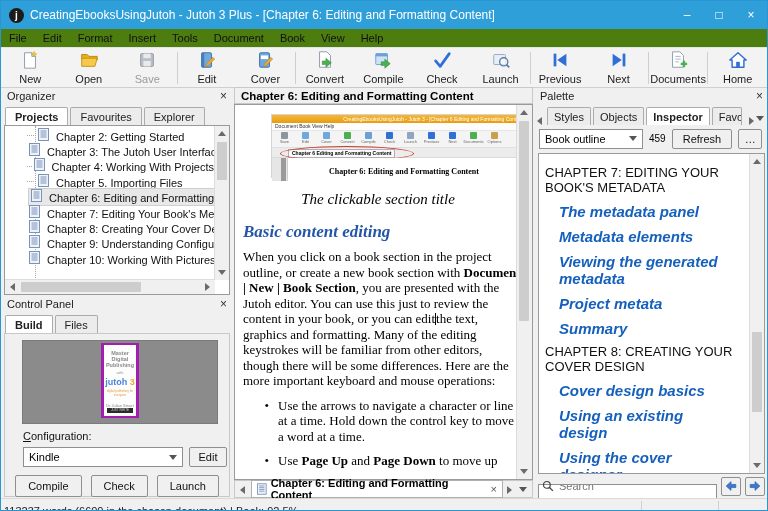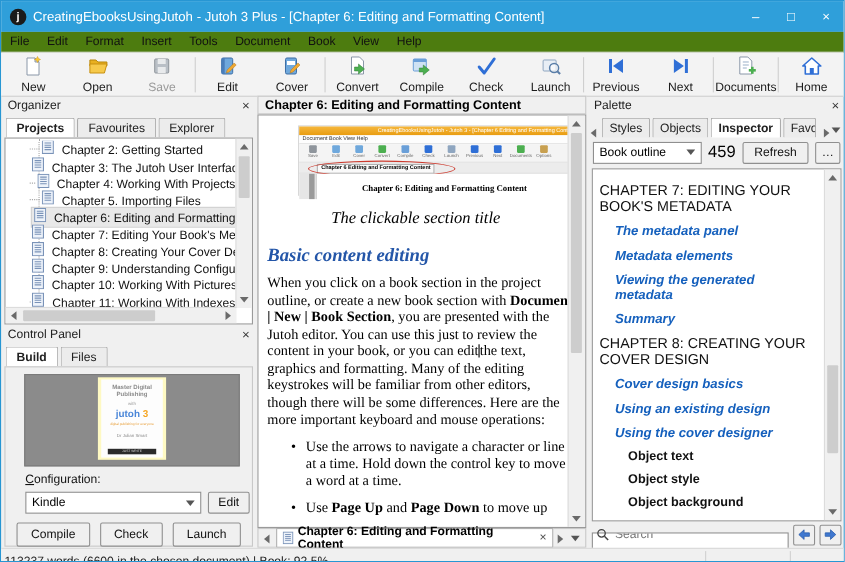--- a/index.html
+++ b/index.html
@@ -51,21 +51,21 @@
   .trow{display:flex;align-items:center;height:15.4px;font-size:11px;white-space:nowrap;padding-left:22px;color:#111;}
   .tstub{width:9px;border-top:1px dotted #a8a8a8;margin-right:2px;}
   .trow svg{width:11px;height:13px;margin-right:4px;flex:none;}
   .trow.selected .tlabel-row{background:#e8e8e8;outline:1px solid #cfcfcf;padding:0 2px;}
   .trow .tlabel-row{line-height:14px;}
 
   
   #controlpanel{position:absolute;left:1px;top:294px;width:230px;height:203px;}
   #cp-body{position:absolute;left:2px;right:2px;top:38px;bottom:1px;background:#f0f0f0;border:1px solid #c8c8c8;}
   #preview{position:absolute;left:17px;top:6px;width:194px;height:82px;background:#8b8b8b;border:1px solid #7a7a7a;}
-  #book-cover{position:absolute;left:50%;top:2px;transform:translateX(-50%);width:62px;height:75px;background:#fef9c3;padding:2px 3px;box-sizing:border-box;}
+  #book-cover{position:absolute;left:50%;top:2px;transform:translateX(-50%);width:38px;height:75px;background:#a21caf;padding:2px 3px;box-sizing:border-box;}
   #cover-inner{width:100%;height:100%;background:#fdfdfd;display:flex;flex-direction:column;align-items:center;text-align:center;}
   #cover-inner .c1{font-size:5.5px;font-weight:bold;color:#8a8a8a;margin-top:5px;line-height:6px;}
   #cover-inner .c3{font-size:4px;color:#9a9a9a;margin-top:2px;}
   #cover-inner .brand{font-size:9px;font-weight:bold;margin-top:3px;line-height:9px;}
   #cover-inner .tagline{font-size:3px;color:#e8a03c;margin-top:2px;}
   #cover-inner .author{font-size:4px;color:#8a8a8a;margin-top:6px;}
   #cover-inner .cfoot{margin-top:auto;width:80%;background:#2a2a2a;color:#ddd;font-size:3px;line-height:5px;margin-bottom:3px;}
   .cfg-label{position:absolute;left:18px;top:96px;font-size:11px;color:#111;}
   .cfg-label::first-letter{text-decoration:underline;}
   .combo{background:#fff;border:1px solid #8f8f8f;height:20px;display:flex;align-items:center;font-size:11px;padding:0 5px;box-sizing:border-box;}
@@ -117,27 +117,27 @@
   .strip-dd{width:0;height:0;border-left:4px solid transparent;border-right:4px solid transparent;border-top:5px solid #555;margin:0 5px 0 2px;}
 
   
   #palette{position:absolute;left:534px;top:86px;width:233px;height:411px;}
   #palette-tabs{height:21px;display:flex;align-items:flex-end;}
   #palette-tabs .tab{padding:3px 6px 2px;}
   #palette-tabs .tab.clipped{max-width:38px;overflow:hidden;}
   .pt-arrow{position:relative;width:12px;height:14px;flex:none;}
   #palette-controls{height:27px;display:flex;align-items:center;padding:0 4px;gap:6px;}
   #palette-combo{width:104px;}
-  #palette-count{font-size:15px;}
+  #palette-count{font-size:10px;}
   #palette-refresh{height:20px;padding:0 10px;}
   #palette-more{height:20px;width:24px;}
   #palette-list{position:absolute;left:3px;right:3px;top:66px;bottom:24px;}
   #palette-items{position:absolute;left:6px;top:4px;right:16px;bottom:0;overflow:hidden;}
   .p-chapter{font-weight:normal;font-size:13px;color:#111;line-height:15px;margin-top:7px;}
-  .p-blue{color:#1560bd;font-weight:bold;font-style:italic;font-size:12px;margin:8px 16px 0 14px;}
+  .p-blue{color:#1560bd;font-weight:bold;font-style:italic;font-size:15px;margin:8px 16px 0 14px;}
   .p-sub{font-weight:bold;font-size:11.5px;color:#111;margin:9px 2px 0 26px;}
   #palette-search-row{position:absolute;left:3px;right:3px;bottom:2px;height:20px;display:flex;align-items:center;gap:4px;}
   #search-box{flex:1;position:relative;height:20px;}
   #search-box input{width:100%;height:100%;box-sizing:border-box;border:1px solid #8f8f8f;font-size:11px;padding:0 4px 16px 20px;font-family:"Liberation Sans",sans-serif;background:#fff;outline:none;}
   #search-box svg{position:absolute;left:4px;top:4px;width:12px;height:12px;}
   .nav-btn{width:20px;height:19px;flex:none;}
   .nav-btn svg{width:14px;height:14px;}
 
   
   #statusbar{position:absolute;left:0;right:0;top:497px;height:12px;background:#f0f0f0;border-top:1px solid #d9d9d9;overflow:hidden;}
@@ -345,27 +345,20 @@
                   <rect x="0.5" y="0.5" width="10" height="12" fill="#eef3fa" stroke="#7a93b8"></rect>
                   <path d="M2.5 3h6M2.5 5h6M2.5 7h6M2.5 9h6" stroke="#7a93b8" fill="none"></path>
                 </svg></span><span> Chapter 9: Understanding Configura</span></span>
           </div>
           <div class="trow">
             <span class="tstub"></span>
             <span class="tlabel-row"><span><svg viewBox="0 0 11 13">
                   <rect x="0.5" y="0.5" width="10" height="12" fill="#eef3fa" stroke="#7a93b8"></rect>
                   <path d="M2.5 3h6M2.5 5h6M2.5 7h6M2.5 9h6" stroke="#7a93b8" fill="none"></path>
                 </svg></span><span> Chapter 10: Working With Pictures</span></span>
-          </div>
-          <div class="trow">
-            <span class="tstub"></span>
-            <span class="tlabel-row"><span><svg viewBox="0 0 11 13">
-                  <rect x="0.5" y="0.5" width="10" height="12" fill="#eef3fa" stroke="#7a93b8"></rect>
-                  <path d="M2.5 3h6M2.5 5h6M2.5 7h6M2.5 9h6" stroke="#7a93b8" fill="none"></path>
-                </svg></span><span> Chapter 11: Working With Indexes</span></span>
           </div>
         </div>
       <div class="sbv" style="bottom:14px;">
         <div class="tri up"></div>
         <div class="sb-thumb-v" style="top:16px;height:38px;"></div>
         <div class="tri down"></div>
       </div>
       <div class="sbh" style="right:14px;">
         <div class="tri left"></div>
         <div class="sb-thumb-h" style="left:16px;width:120px;"></div>
@@ -543,20 +536,21 @@
       <span id="palette-count">459</span>
       <div id="palette-refresh" class="btn">Refresh</div>
       <div id="palette-more" class="btn">…</div>
     </div>
     <div id="palette-list" class="white-box">
       <div id="palette-items">
           <div class="p-chapter">CHAPTER 7: EDITING YOUR BOOK'S METADATA</div>
           <div class="p-blue">The metadata panel</div>
           <div class="p-blue">Metadata elements</div>
           <div class="p-blue">Viewing the generated metadata</div>
+          <div class="p-blue">Project metata</div>
           <div class="p-blue">Summary</div>
           <div class="p-chapter">CHAPTER 8: CREATING YOUR COVER DESIGN</div>
           <div class="p-blue">Cover design basics</div>
           <div class="p-blue">Using an existing design</div>
           <div class="p-blue">Using the cover designer</div>
           <div class="p-sub">Object text</div>
           <div class="p-sub">Object style</div>
           <div class="p-sub">Object background</div>
         </div>
       <div class="sbv">

